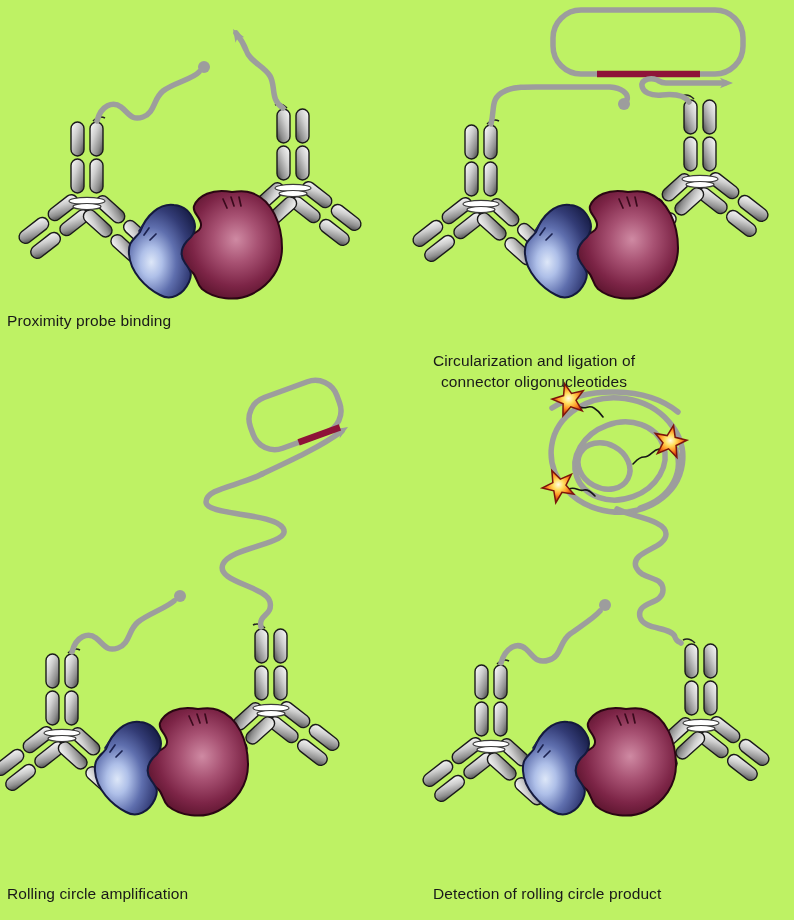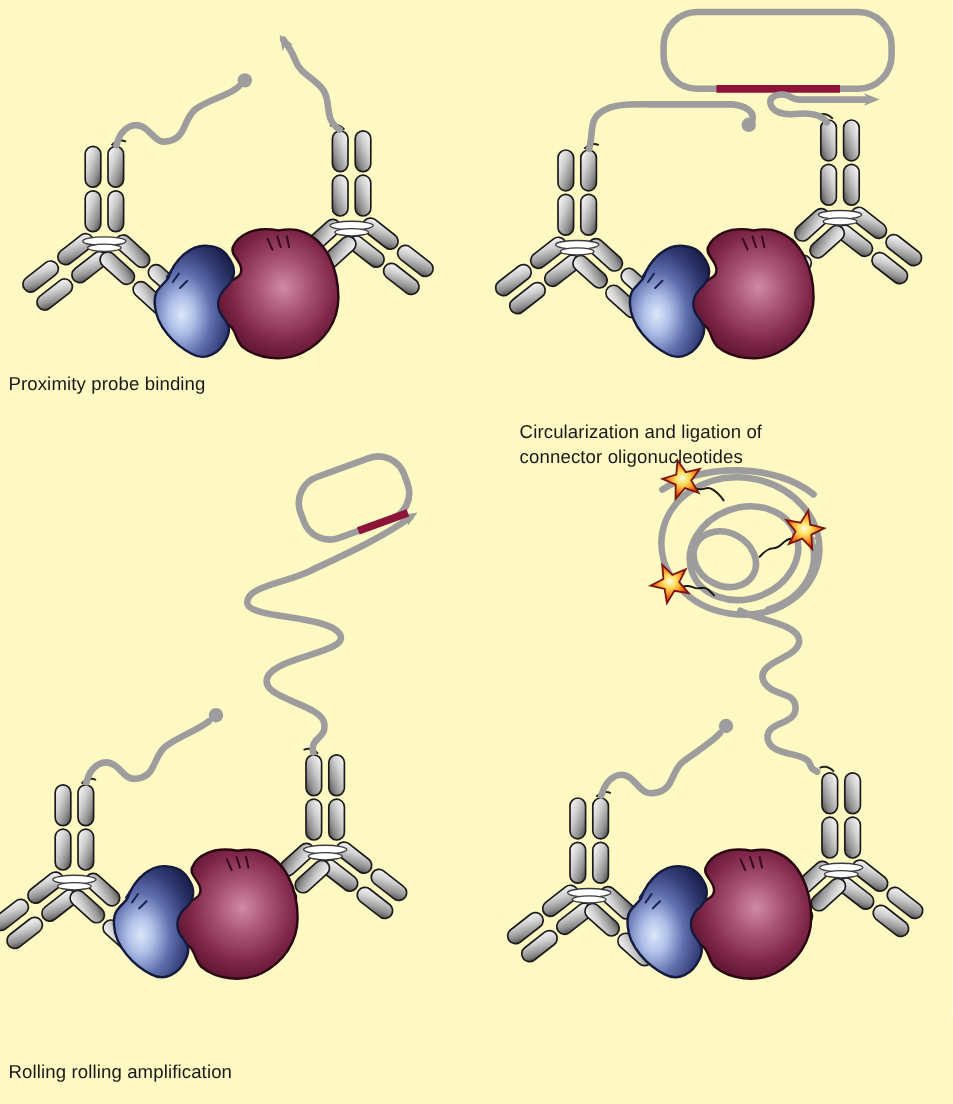--- a/index.html
+++ b/index.html
@@ -1,17 +1,17 @@
 <!DOCTYPE html>
 <html><head>
 <meta charset="utf-8">
 <style>
   html,body{margin:0;padding:0;background:#ffffff;}
-  #canvas{position:relative;width:794px;height:920px;background:#fef9c3;overflow:hidden;
-          font-family:"Liberation Sans",sans-serif;}
+  #canvas{position:relative;width:794px;height:920px;background:#bef264;overflow:hidden;
+          font-family:"Liberation Sans",sans-serif;text-align:center;}
   #art{position:absolute;left:0;top:0;}
   .caption{position:absolute;font-size:15.5px;line-height:21px;font-weight:400;color:#191919;
            white-space:pre-line;letter-spacing:0.1px;}
   #cap1{left:7px;top:310px;}
   #cap2{left:433px;top:310px;margin-top:40px;}
   #cap3{left:7px;top:883px;}
   #cap4{left:433px;top:883px;}
   .strand{fill:none;stroke:#9d9d9d;stroke-width:5.5;stroke-linecap:round;}
   .connector{fill:none;stroke:#8e1338;stroke-width:6.5;stroke-linecap:butt;}
   .squiggle{fill:none;stroke:#151515;stroke-width:1.6;stroke-linecap:round;}
@@ -163,15 +163,16 @@
     <use href="#star" transform="translate(670,442) rotate(12)"></use>
     <use href="#star" transform="translate(559,486) rotate(-25)"></use>
 
     <use href="#complex" transform="translate(518,703)"></use>
   </g>
 </svg>
 
 <div id="cap1" class="caption">Proximity probe binding</div>
 <div id="cap2" class="caption">Circularization and ligation of
 connector oligonucleotides</div>
-<div id="cap3" class="caption">Rolling rolling amplification</div>
+<div id="cap3" class="caption">Rolling circle amplification</div>
+<div id="cap4" class="caption">Detection of rolling circle product</div>
 
 </div>
 
 </body></html>

